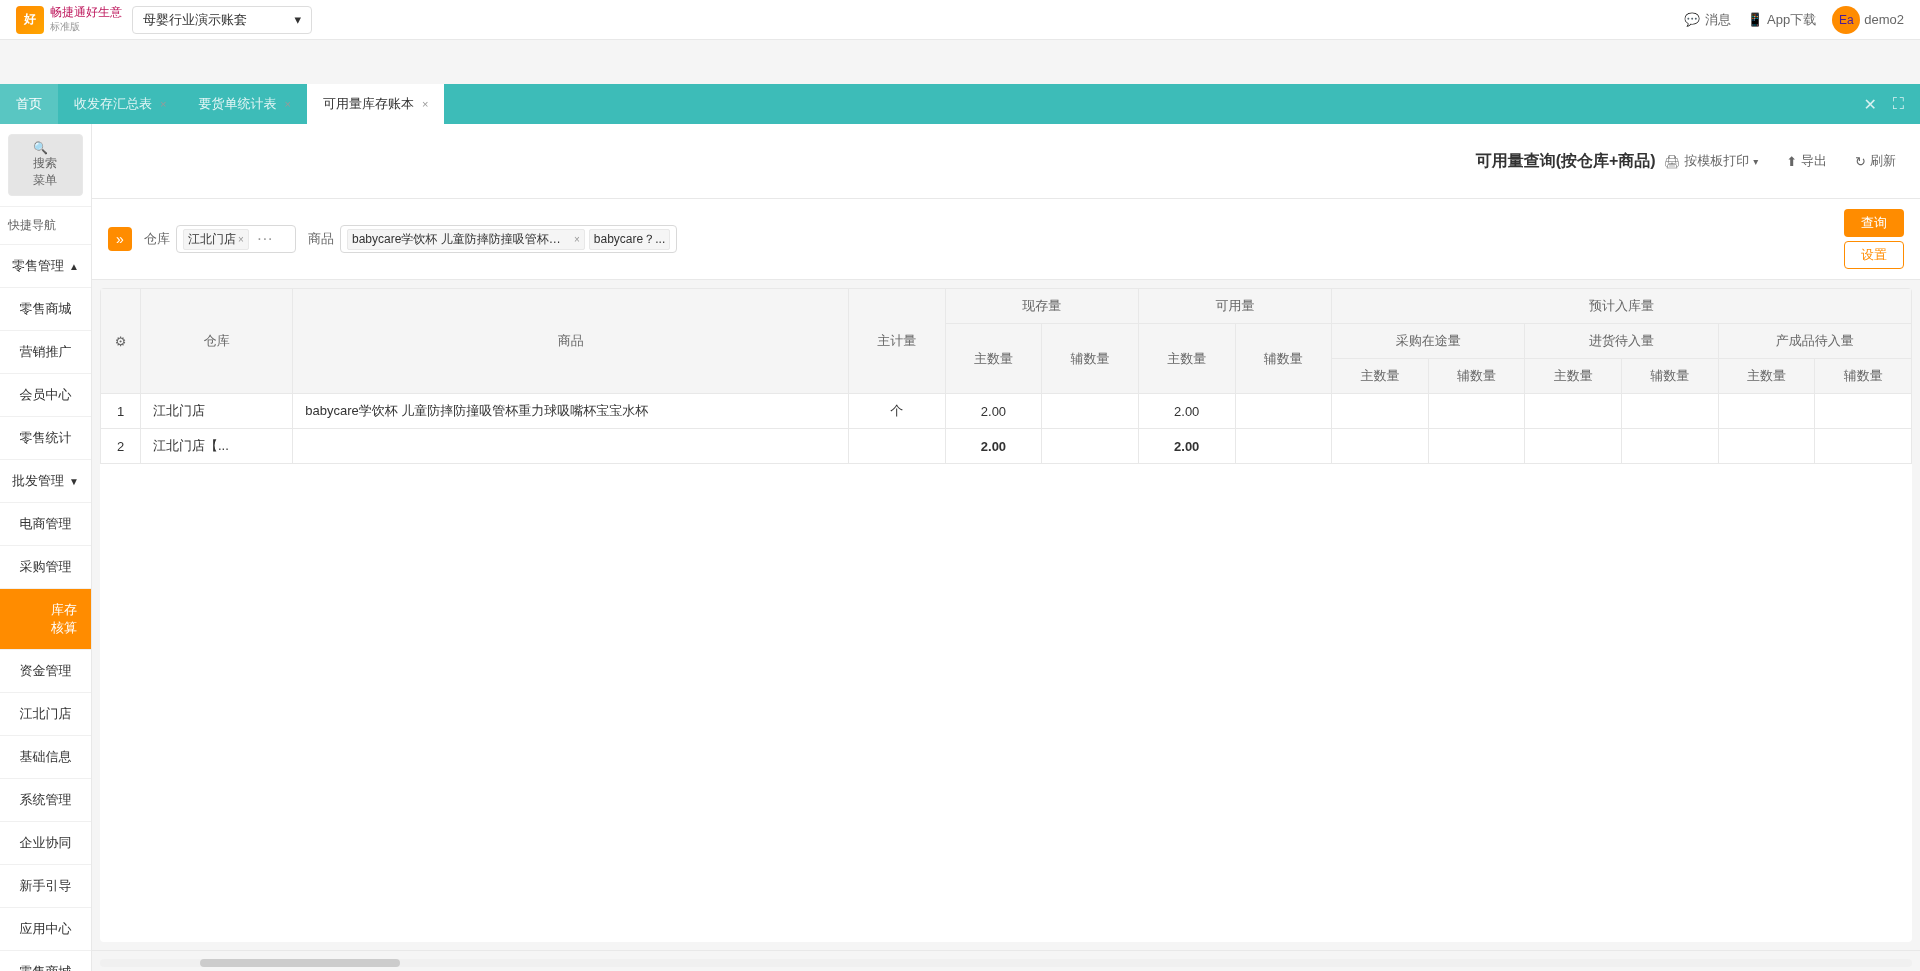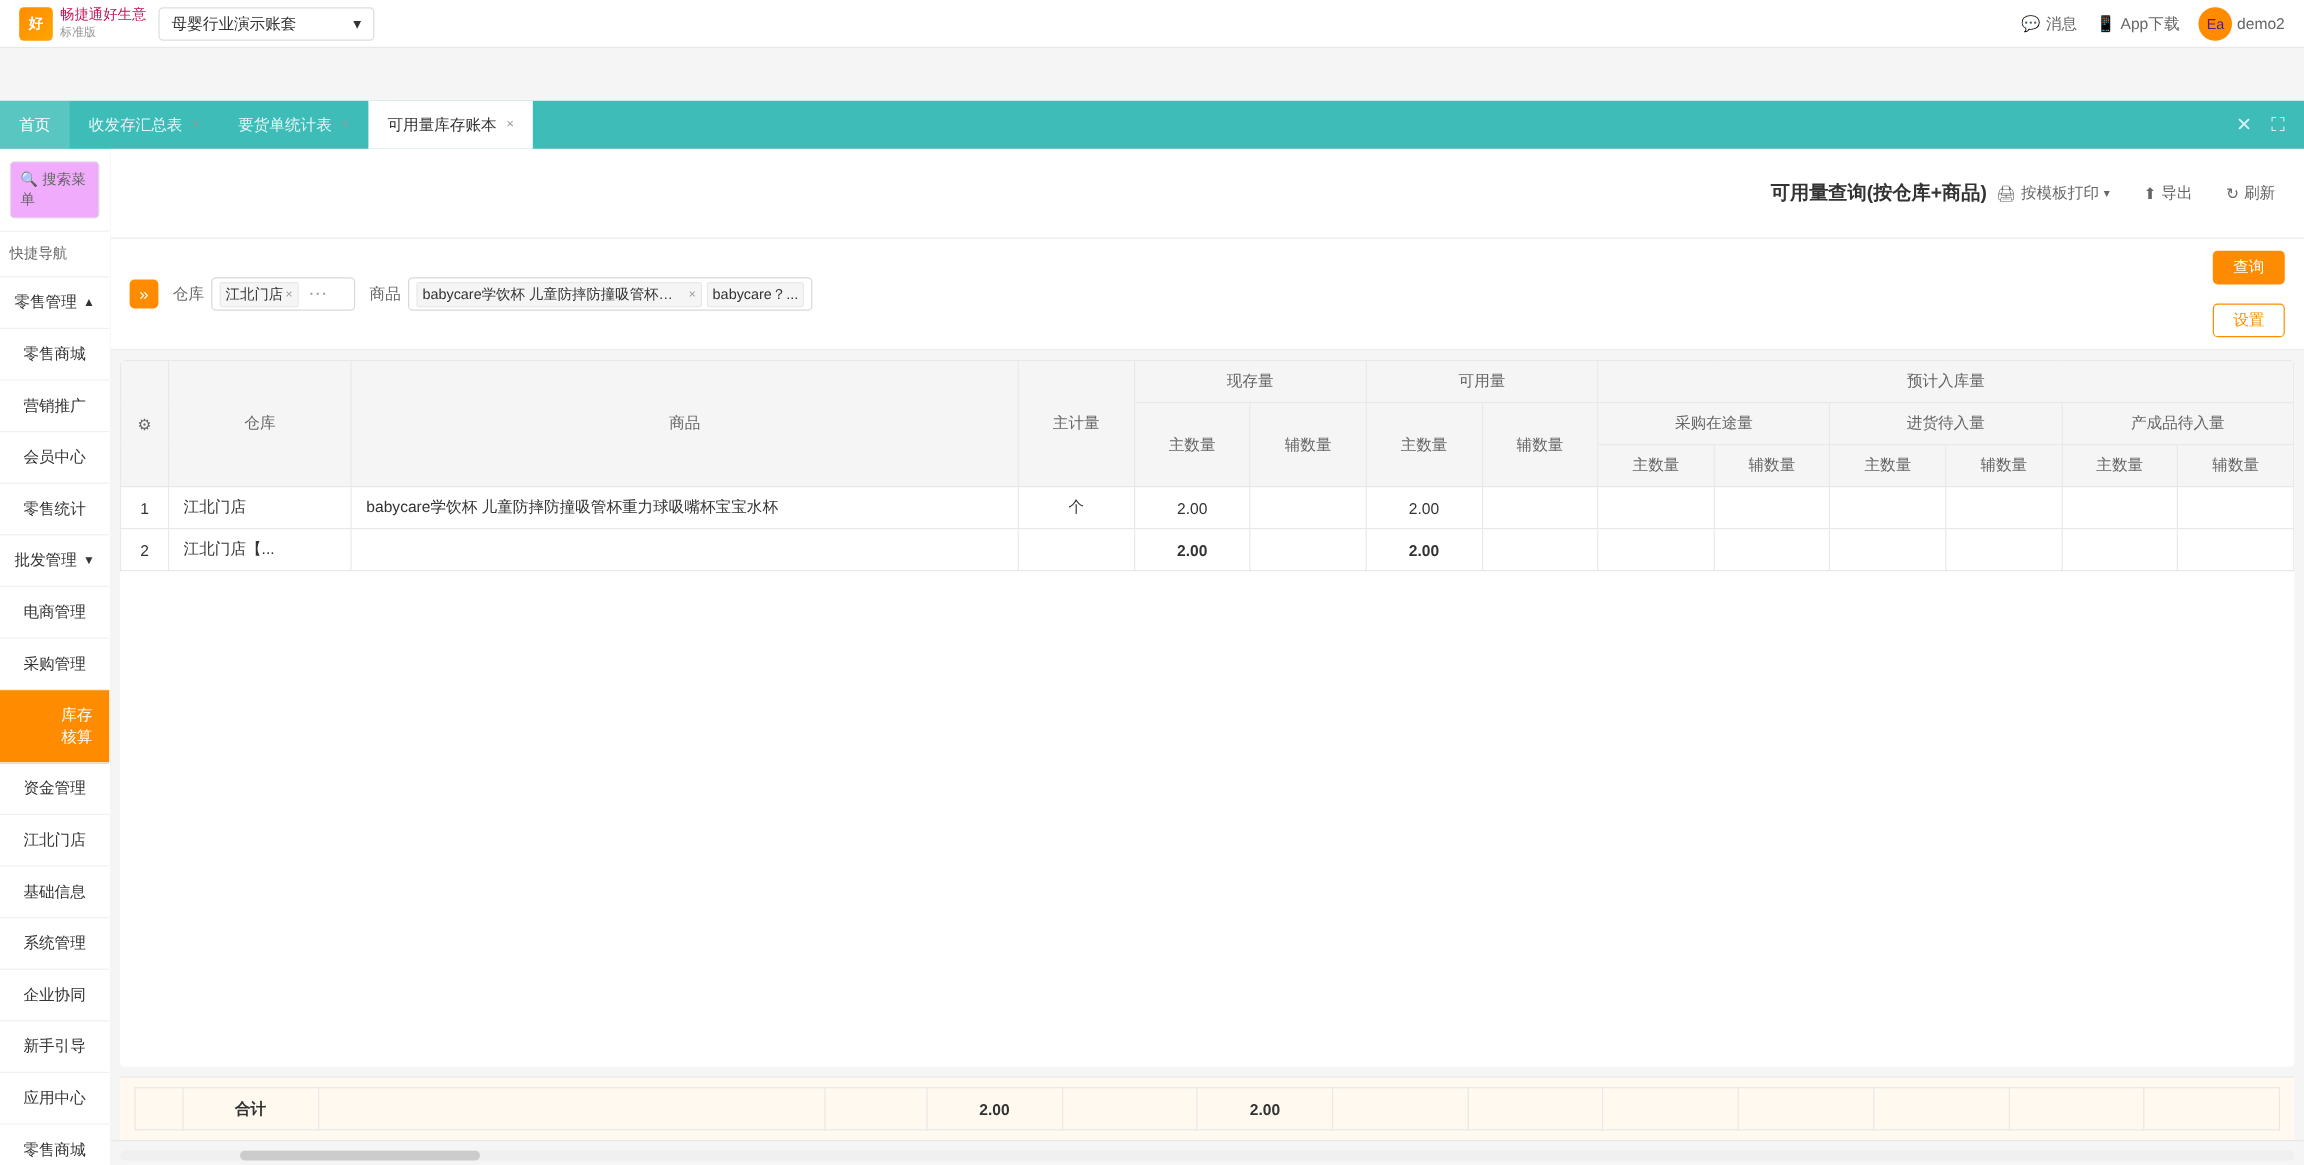--- a/index.html
+++ b/index.html
@@ -157,22 +157,22 @@
       flex-direction: column;
       flex-shrink: 0;
       overflow-y: auto;
     }
     .sidebar-search {
       padding: 10px 8px;
       border-bottom: 1px solid #f0f0f0;
     }
     .sidebar-search-btn {
       width: 100%;
-      padding: 6px 8px;
-      background: #f0abfc;
+      padding: 6px 24px;
+      background: #e5e5e5;
       border: 1px solid #e8e8e8;
       border-radius: 4px;
       font-size: 12px;
       color: #666;
       cursor: pointer;
       text-align: left;
     }
     .sidebar-nav-btn {
       padding: 10px 8px;
       font-size: 12px;
@@ -312,21 +312,21 @@
     }
     .filter-more {
       color: #999;
       font-size: 16px;
       cursor: pointer;
       padding: 0 4px;
     }
     .filter-actions {
       display: flex;
       flex-direction: column;
-      gap: 16px;
+      gap: 4px;
       margin-left: auto;
     }
     .btn-query {
       background: #ff8c00;
       color: white;
       border: none;
       border-radius: 4px;
       padding: 5px 16px;
       font-size: 13px;
       cursor: pointer;
@@ -648,48 +648,20 @@
             <td></td>
             <td></td>
             <td></td>
             <td></td>
             <td></td>
           </tr>
         </tbody>
       </table>
     </div>
 
-    <div class="table-footer" style="margin: 0 8px 0 8px; background: #fff9f0; border-top: 1px solid #e8e8e8; padding: 8px 12px; display: flex; align-items: center; gap: 0;">
-      <table class="data-table" style="background: #fff9f0;">
-        <tbody>
-          <tr class="summary-row">
-            <td style="width:40px;"></td>
-            <td style="min-width:80px;">
-              <span>合计</span>
-            </td>
-            <td style="min-width:300px;"></td>
-            <td style="min-width:60px;"></td>
-            <td style="min-width:80px;">
-              <strong>2.00</strong>
-            </td>
-            <td style="min-width:80px;"></td>
-            <td style="min-width:80px;">
-              <strong>2.00</strong>
-            </td>
-            <td style="min-width:80px;"></td>
-            <td style="min-width:80px;"></td>
-            <td style="min-width:80px;"></td>
-            <td style="min-width:80px;"></td>
-            <td style="min-width:80px;"></td>
-            <td style="min-width:80px;"></td>
-            <td style="min-width:80px;"></td>
-          </tr>
-        </tbody>
-      </table>
-    </div>
 
     <div style="background: #f5f5f5; padding: 4px 8px; border-top: 1px solid #e8e8e8;">
       <div class="scrollbar-area">
         <div class="scrollbar-thumb"></div>
       </div>
     </div>
 
   </div>
 </div>
 

